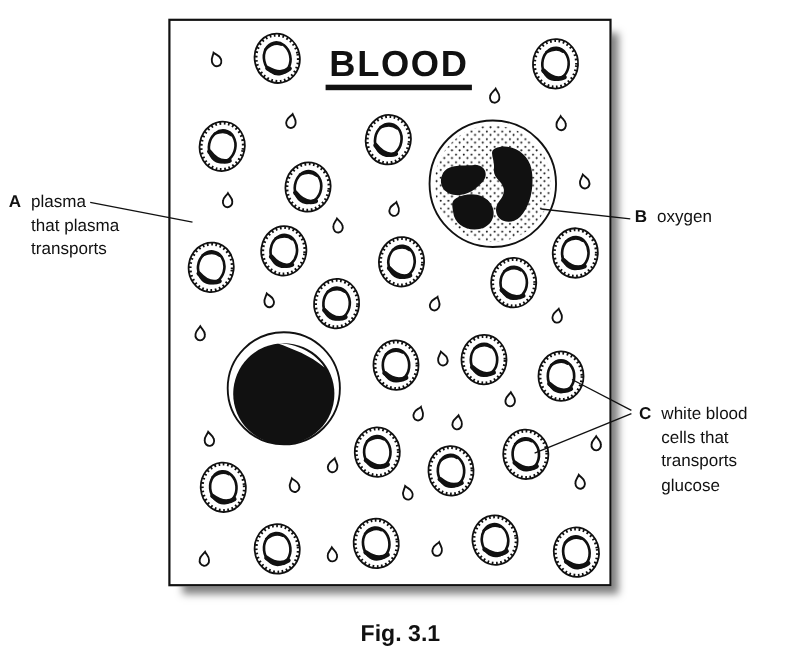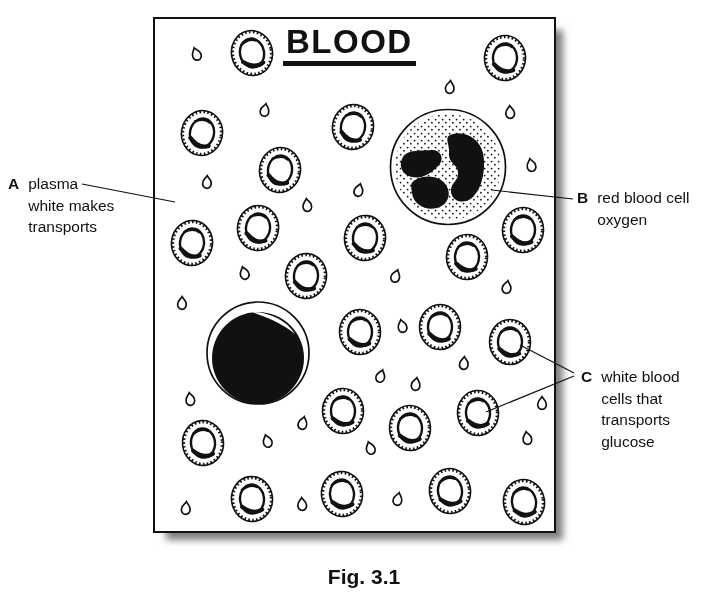--- a/index.html
+++ b/index.html
@@ -9,21 +9,21 @@
     font-family:"Liberation Sans", sans-serif;
   }
   .frame{
     position:absolute;left:153px;top:17px;width:399px;height:512px;
     background:#fff;border:2.5px solid #111;
     box-shadow:10px 10px 7px -3px rgba(0,0,0,0.50);
     z-index:1;
   }
   svg.overlay{position:absolute;left:0;top:0;z-index:2;}
   .title{
-    position:absolute;left:283px;top:24px;width:146px;text-align:left;z-index:3;
+    position:absolute;left:283px;top:40px;width:146px;text-align:right;z-index:3;
   }
   .title span{
     display:inline-block;font-size:33px;font-weight:bold;letter-spacing:1.5px;
     border-bottom:5px solid #111;padding:0 3px 1px;line-height:36px;
   }
   .label{
     position:absolute;display:flex;gap:9px;z-index:3;
     font-size:15.5px;line-height:21.5px;white-space:nowrap;
   }
   .label .letter{font-weight:bold;}
@@ -295,29 +295,28 @@
   </svg>
 
 <div class="title">
   <span>BLOOD</span>
 </div>
 
 <div class="label label-a">
   <span class="letter">A</span>
   <span class="ltext">
     <div>plasma</div>
-    <div>white makes</div>
+    <div>that plasma</div>
     <div>transports</div>
   </span>
 </div>
 
 <div class="label label-b">
   <span class="letter">B</span>
   <span class="ltext">
-    <div>red blood cell</div>
     <div>oxygen</div>
   </span>
 </div>
 
 <div class="label label-c">
   <span class="letter">C</span>
   <span class="ltext">
     <div>white blood</div>
     <div>cells that</div>
     <div>transports</div>

